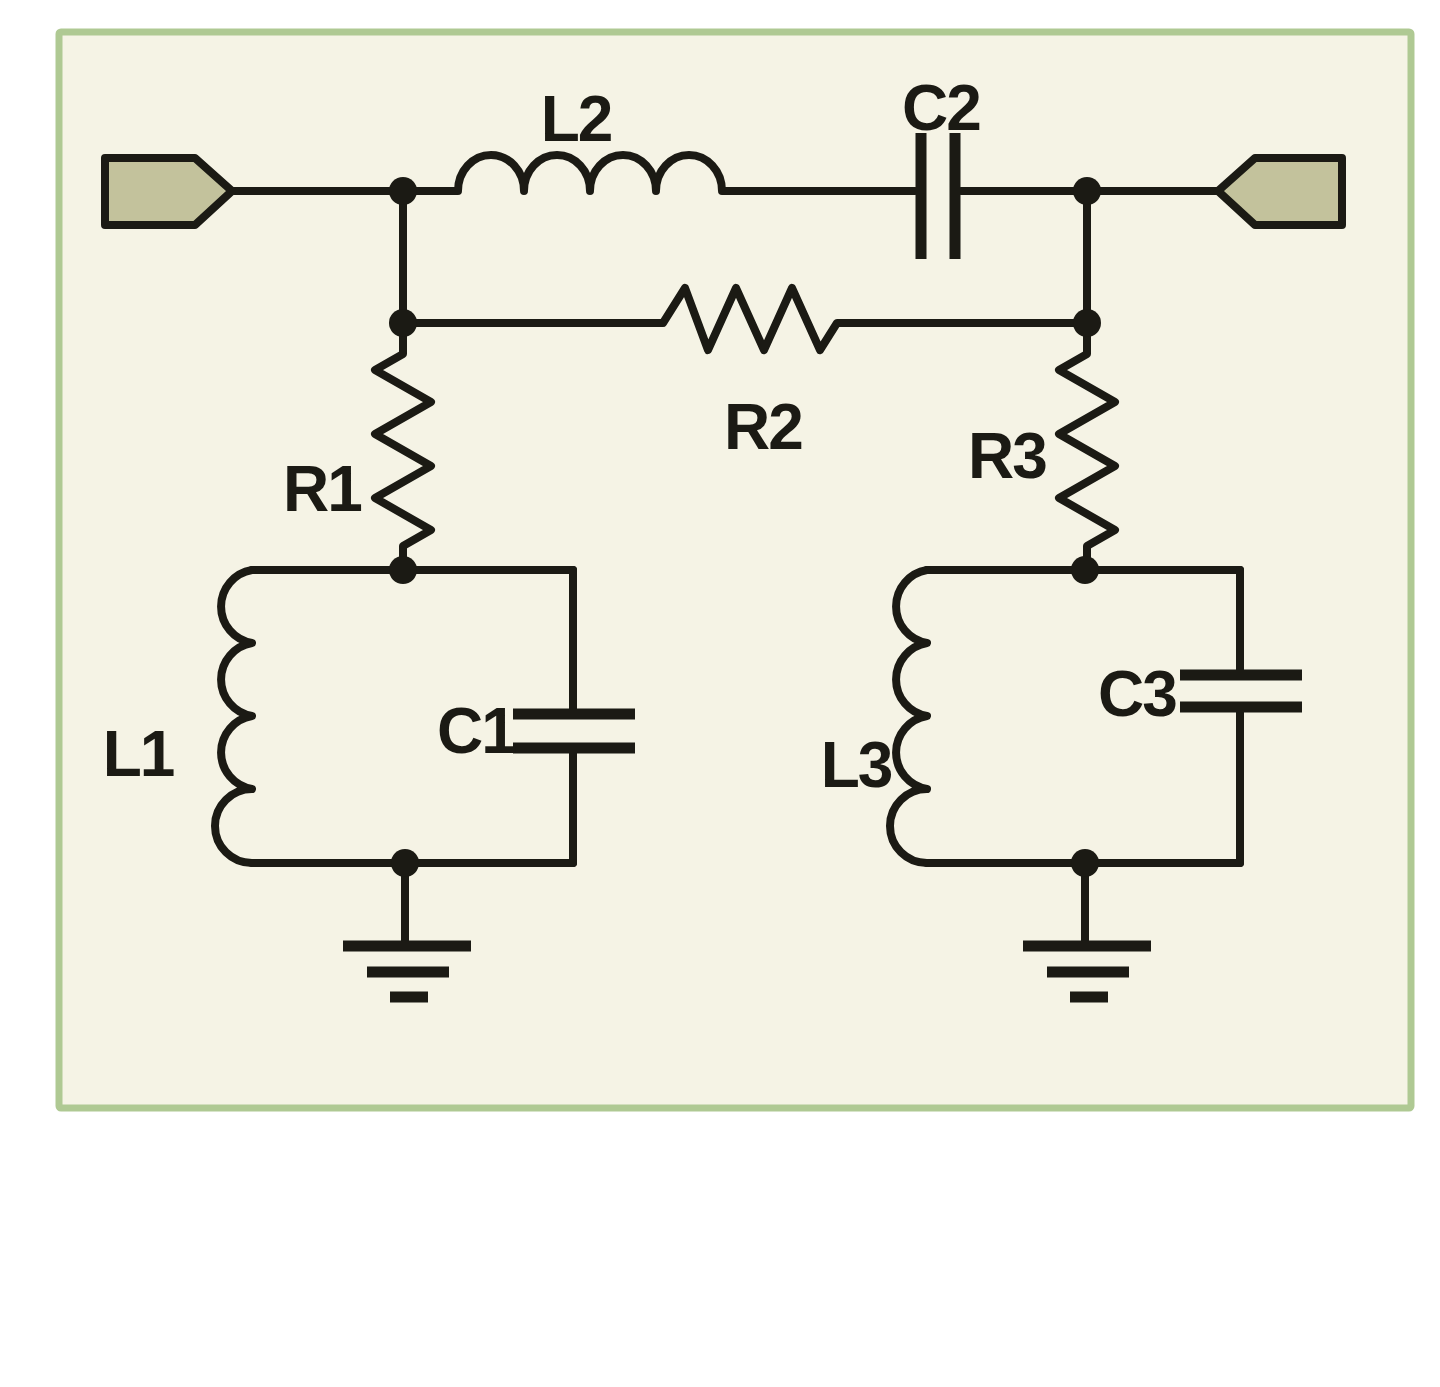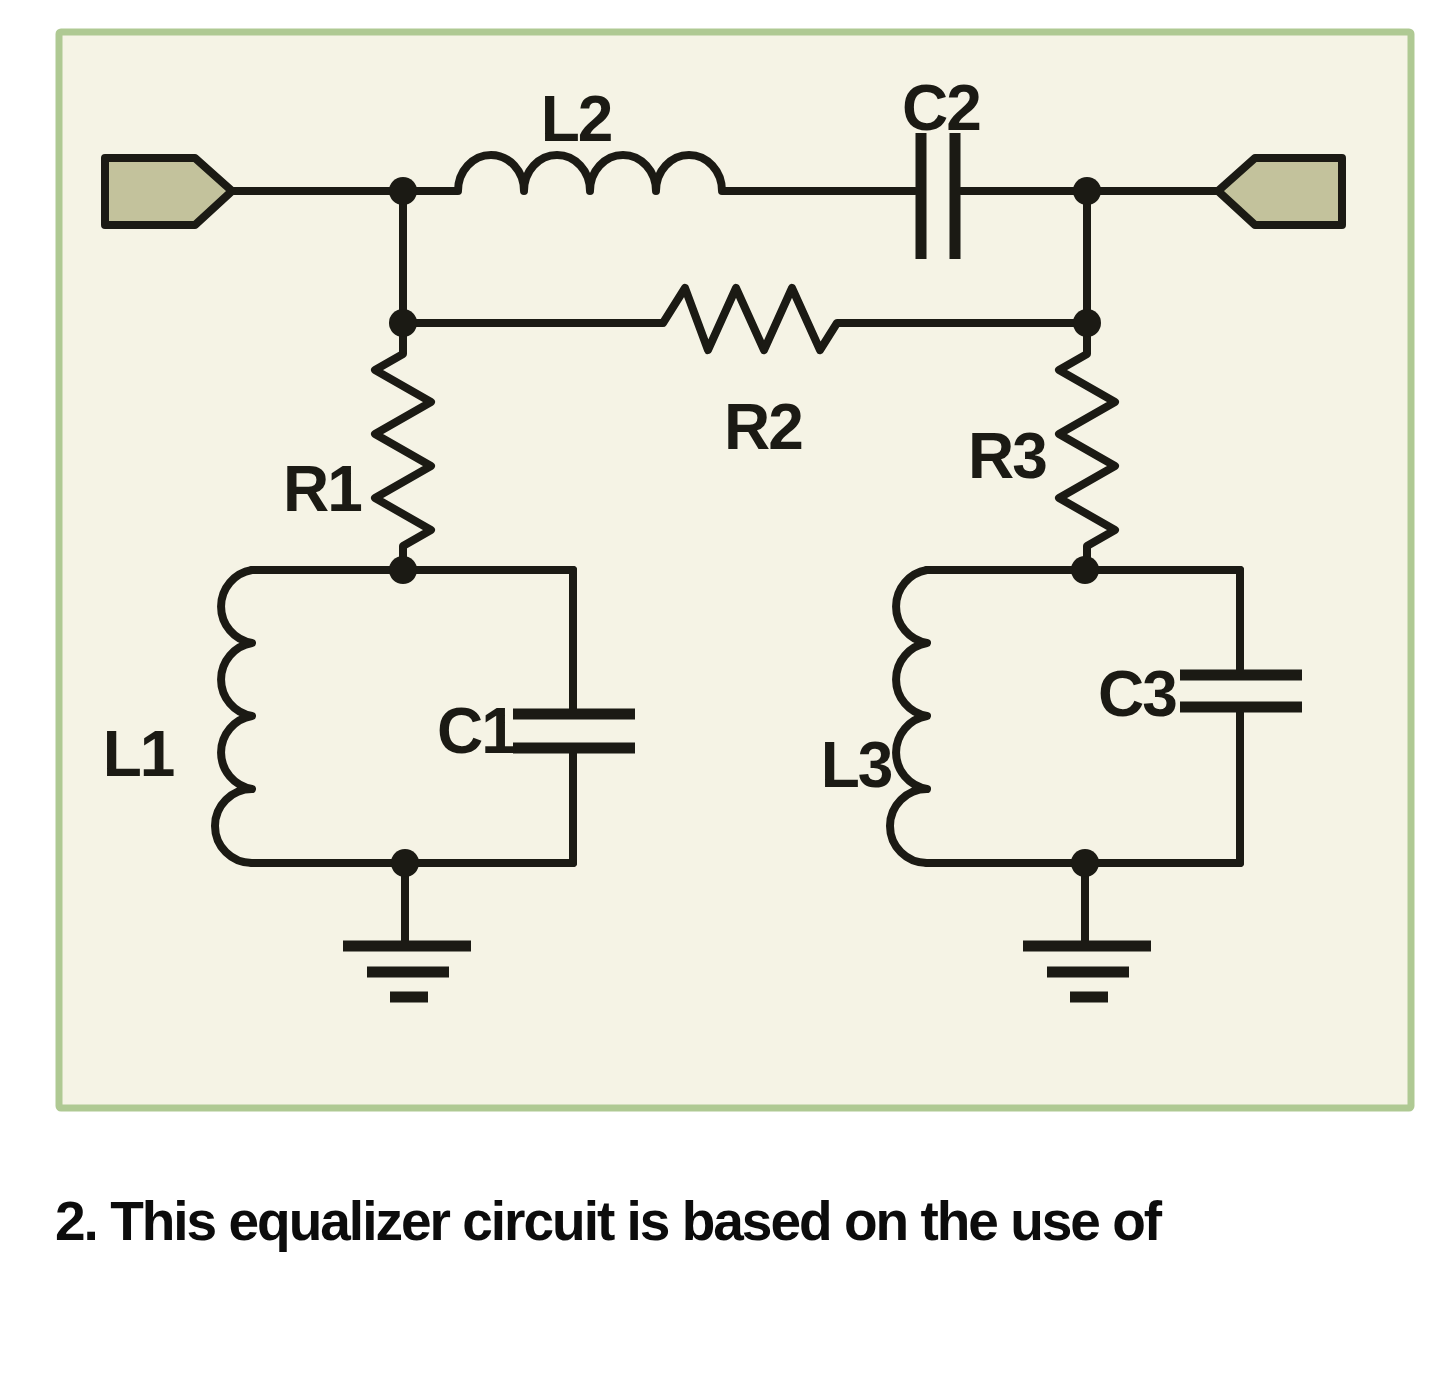--- a/index.html
+++ b/index.html
@@ -109,16 +109,15 @@
       <text x="297" y="511">R1</text>
       <text x="982" y="478">R3</text>
       <text x="113" y="776">L1</text>
       <text x="451" y="753">C1</text>
       <text x="831" y="787">L3</text>
       <text x="1112" y="716">C3</text>
     </g>
   </svg>
 
   <div class="caption">
-    <div>2. This equalizer circuit is based on the use of</div>
   </div>
 
 </div>
 
 </body></html>

